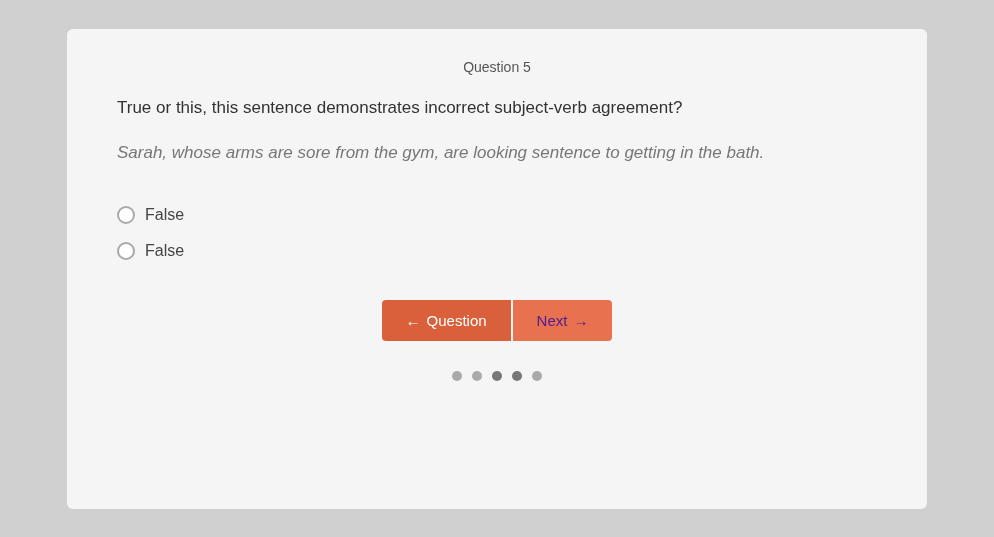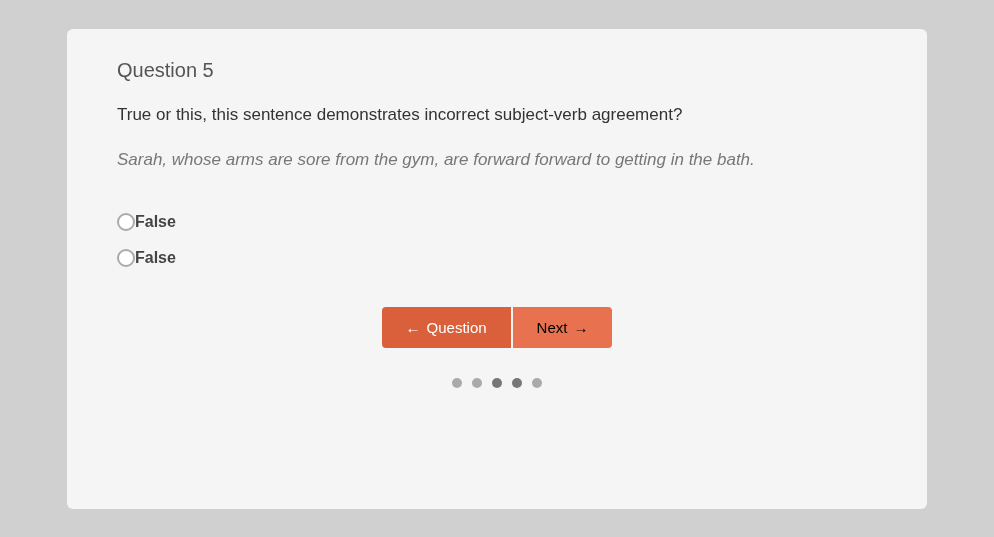--- a/index.html
+++ b/index.html
@@ -23,21 +23,22 @@
       width: 860px;
       min-height: 480px;
       border-radius: 6px;
       padding: 30px 50px 30px 50px;
       display: flex;
       flex-direction: column;
       position: relative;
     }
 
     .question-title {
-      font-size: 20px;
+      text-align: center;
+      font-size: 14px;
       color: #555;
       margin-bottom: 20px;
       font-weight: normal;
     }
 
     .question-text {
       font-size: 17px;
       color: #333;
       margin-bottom: 20px;
       line-height: 1.5;
@@ -54,25 +55,24 @@
     .options {
       display: flex;
       flex-direction: column;
       gap: 18px;
       margin-bottom: 40px;
     }
 
     .option-label {
       display: flex;
       align-items: center;
-      gap: 0;
+      gap: 10px;
       font-size: 16px;
       color: #444;
       cursor: pointer;
-      font-weight: bold;
     }
 
     .option-radio {
       width: 18px;
       height: 18px;
       border-radius: 50%;
       border: 2px solid #aaa;
       background: #fff;
       display: inline-block;
       flex-shrink: 0;
@@ -94,21 +94,21 @@
       font-size: 15px;
       cursor: pointer;
       border-radius: 4px 0 0 4px;
       display: flex;
       align-items: center;
       gap: 6px;
     }
 
     .btn-next {
       background-color: #e8724f;
-      color: #000000;
+      color: #4c1d95;
       border: none;
       padding: 12px 24px;
       font-size: 15px;
       cursor: pointer;
       border-radius: 0 4px 4px 0;
       display: flex;
       align-items: center;
       gap: 6px;
     }
 
@@ -130,21 +130,21 @@
     .dot.active {
       background-color: #777;
     }
   </style>
 </head>
 <body>
 
 <div class="card">
   <div class="question-title">Question 5</div>
   <div class="question-text">True or this, this sentence demonstrates incorrect subject-verb agreement?</div>
-  <div class="sentence-text">Sarah, whose arms are sore from the gym, are forward forward to getting in the bath.</div>
+  <div class="sentence-text">Sarah, whose arms are sore from the gym, are looking sentence to getting in the bath.</div>
 
   <div class="options">
     <label class="option-label">
       <span class="option-radio"></span>
       <span>False</span>
     </label>
     <label class="option-label">
       <span class="option-radio"></span>
       <span>False</span>
     </label>

